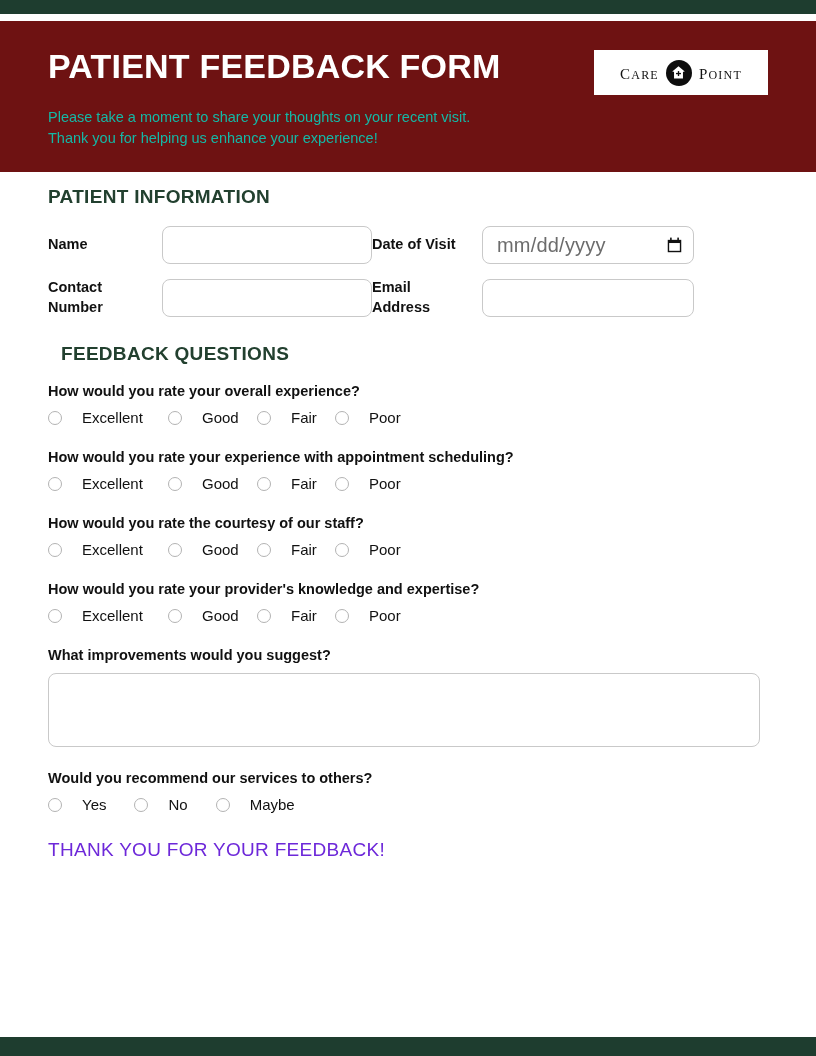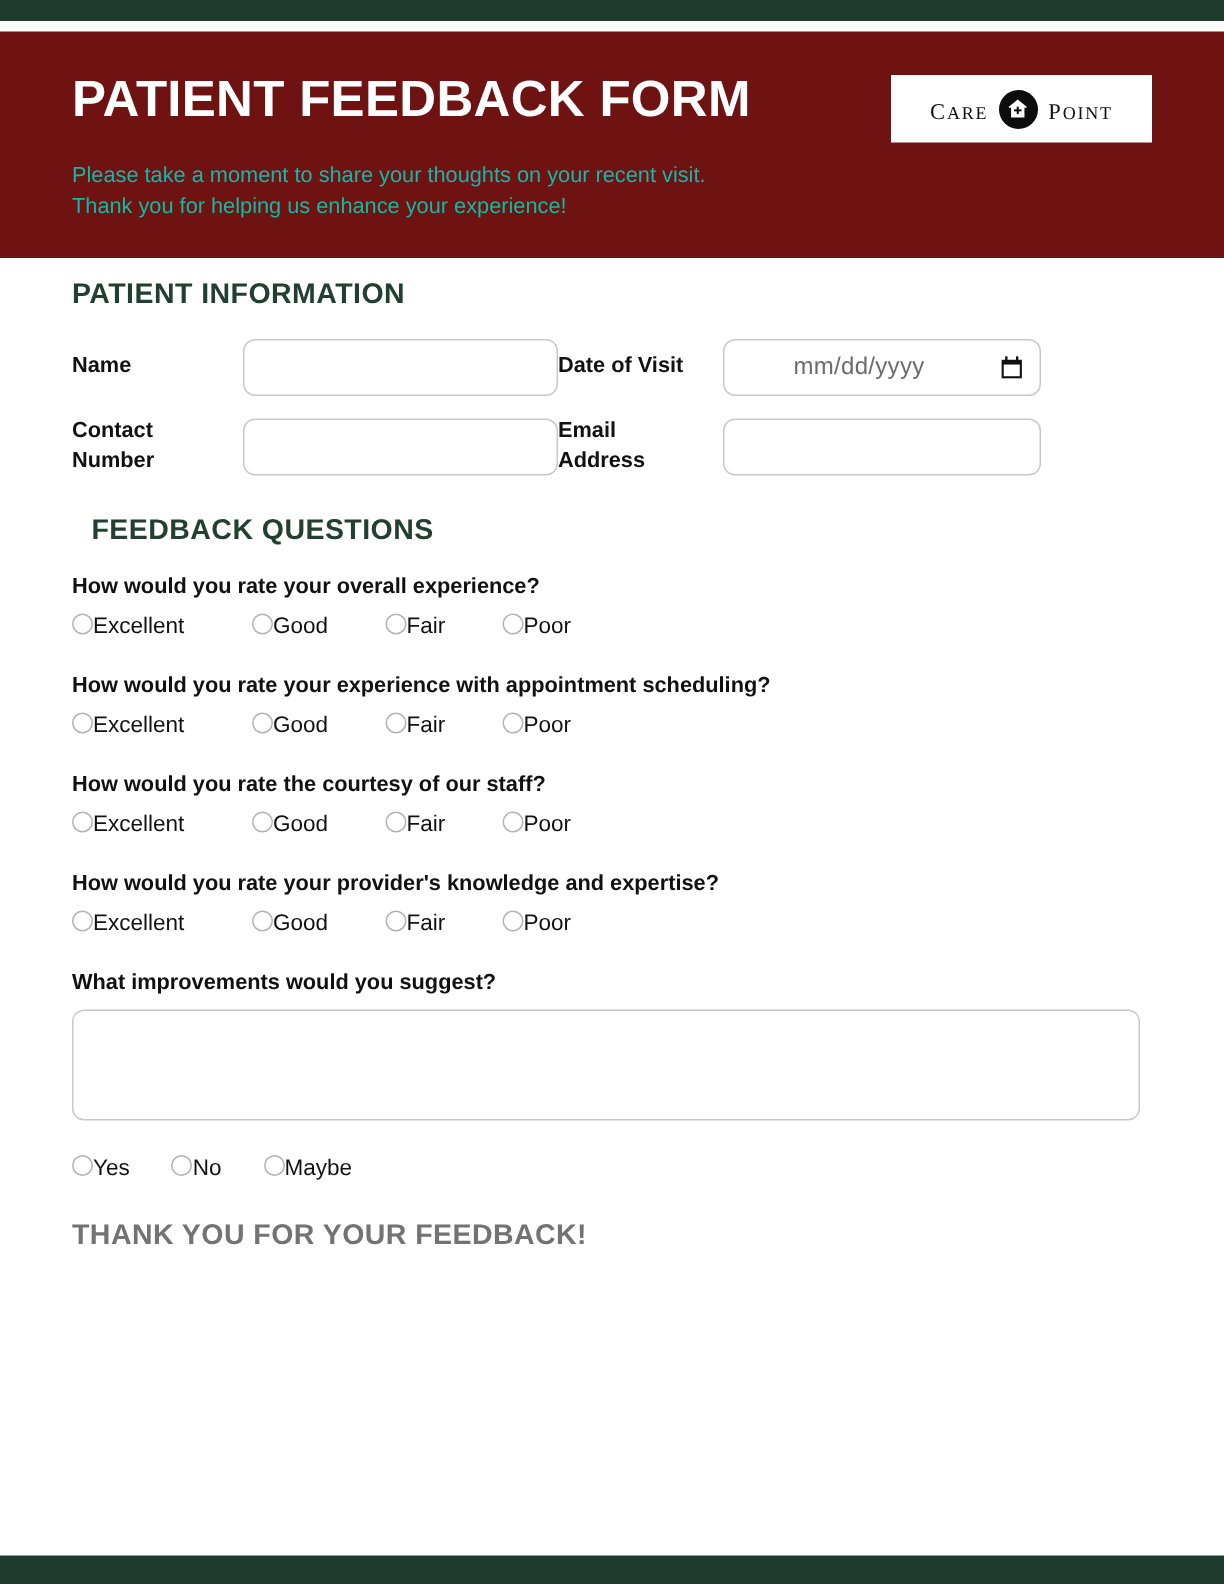--- a/index.html
+++ b/index.html
@@ -144,45 +144,44 @@
     height: 38px;
     border: 1px solid #c9c9c9;
     border-radius: 8px;
     background: #ffffff;
     display: flex;
     align-items: center;
     justify-content: space-between;
     padding: 0 11px 0 14px;
   }
   .date-placeholder {
-    font-size: 16px;
+    font-size: 20px;
     color: #6c6c6c;
     letter-spacing: 0.2px;
     font-family: "Liberation Sans", sans-serif;
-    margin-left: 32px;
   }
   .cal-icon { width: 15px; height: 16px; display:block; }
 
   
   .question-block { margin-bottom: 23px; }
   .question-text {
     font-size: 14.5px;
     font-weight: bold;
     color: #111111;
     margin: 0 0 10px 0;
   }
   .options {
     display: flex;
     align-items: center;
     gap: 0;
   }
   .option {
     display: flex;
-    align-items: flex-start;
-    gap: 0;
+    align-items: center;
+    gap: 20px;
     margin-right: 22px;
   }
   .radio {
     width: 14px;
     height: 14px;
     border: 1.5px solid #b3b3b3;
     border-radius: 50%;
     background: #ffffff;
     flex: 0 0 auto;
   }
@@ -208,22 +207,22 @@
     font-family: "Liberation Sans", sans-serif;
     font-size: 15px;
     padding: 8px 12px;
     outline: none;
     display: block;
   }
 
   
   .thanks {
     font-size: 19px;
-    font-weight: bold;
-    color: #737373;
+    font-weight: normal;
+    color: #6d28d9;
     letter-spacing: 0.3px;
     margin: 26px 0 0 0;
   }
 
   
   .footer {
     position: absolute;
     left: 0;
     top: 1037px;
     width: 816px;
@@ -384,20 +383,21 @@
         </label>
       </div>
     </div>
 
     <div class="question-block">
       <p class="question-text">What improvements would you suggest?</p>
       <textarea class="textarea-box" placeholder="" style=""></textarea>
     </div>
 
     <div class="question-block">
+      <p class="question-text">Would you recommend our services to others?</p>
       <div class="options">
         <label class="option opt-yes">
           <span class="radio"></span>
           <span class="option-label">Yes</span>
         </label>
         <label class="option opt-no">
           <span class="radio"></span>
           <span class="option-label">No</span>
         </label>
         <label class="option">

